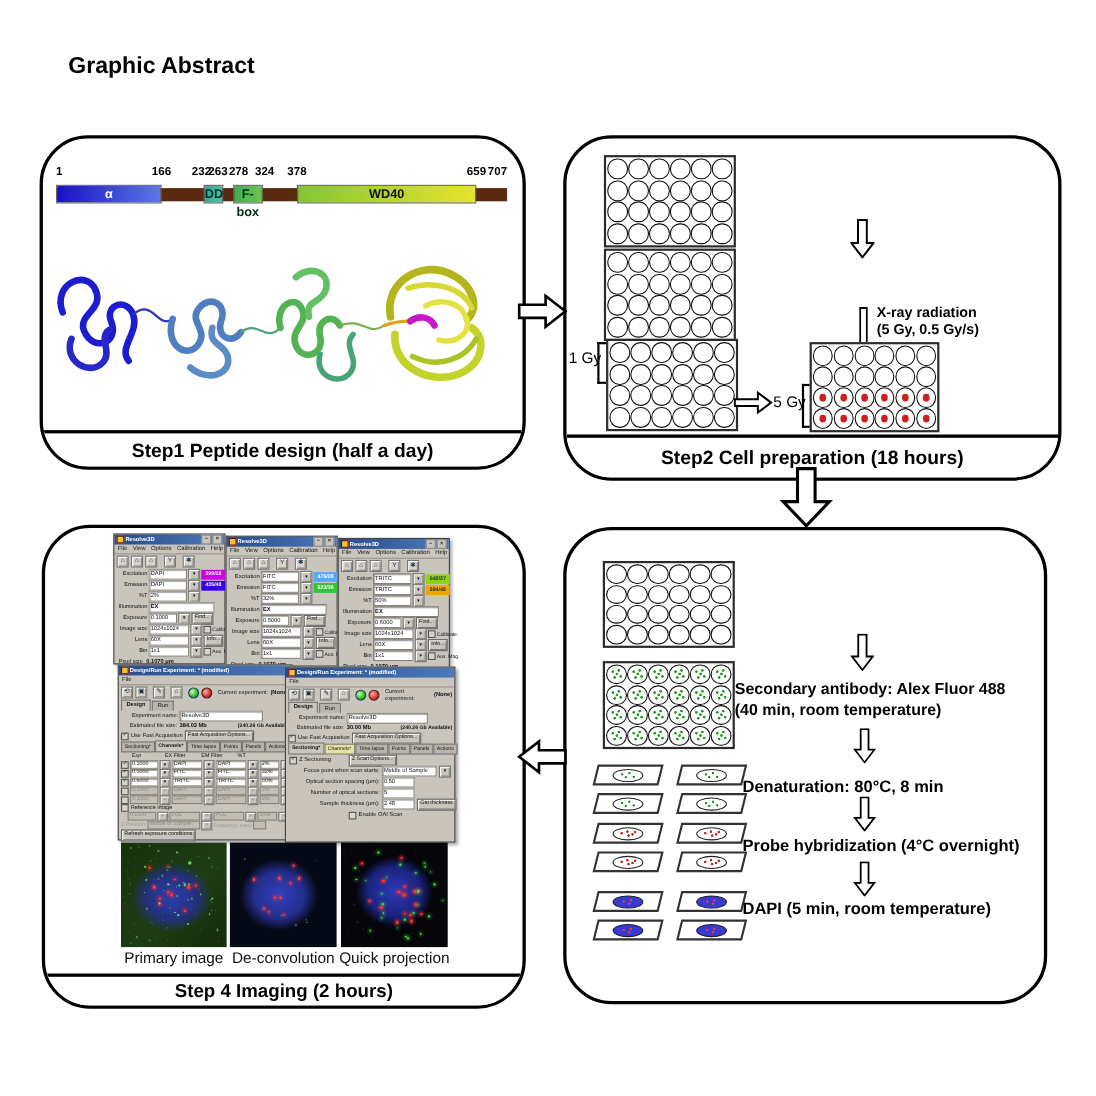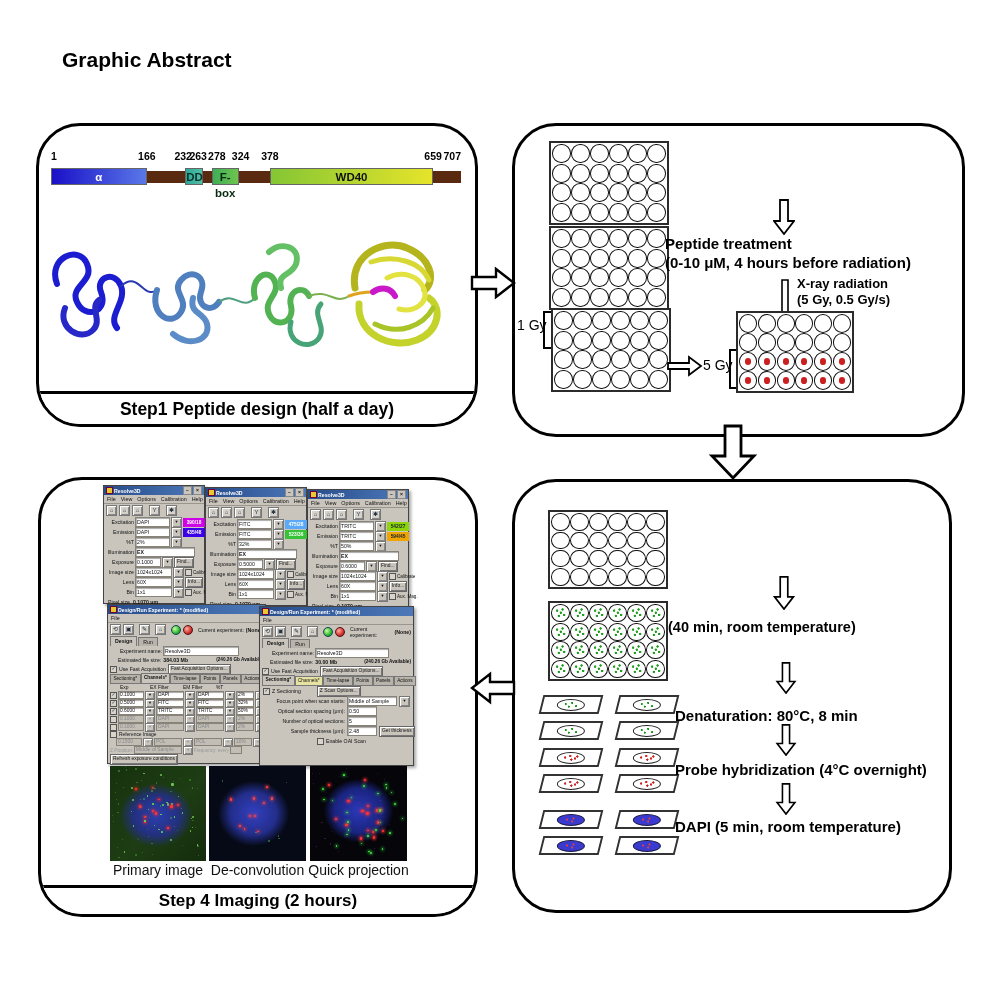--- a/index.html
+++ b/index.html
@@ -192,24 +192,20 @@
       <div class="well"></div>
       <div class="well"></div>
       <div class="well"></div>
       <div class="well"></div>
       <div class="well"></div>
       <div class="well"></div>
       <div class="well"></div>
       <div class="well"></div>
       <div class="well"></div>
     </div>
-  <div class="txt" style="left:150px;top:108px">
-    <div>Peptide treatment</div>
-      <div>(0-10 μM, 4 hours before radiation)</div>
-  </div>
   <svg class="abs" style="left:262px;top:153px" width="16" height="52" viewBox="0 0 16 52">
     <polygon points="5,1 11,1 11,38 15,38 8,51 1,38 5,38" fill="#fff" stroke="#000" stroke-width="1.6"></polygon>
     </svg>
   <div class="txt-sm" style="left:282px;top:150px">
     <div>X-ray radiation</div>
       <div>(5 Gy, 0.5 Gy/s)</div>
   </div>
   <div class="plainlbl" style="left:2px;top:191px">1 Gy</div>
   <div class="brk" style="left:28px;top:185px;height:34px"></div>
   <div class="plate" style="left:36px;top:182px;width:114px;height:78px">
@@ -262,20 +258,21 @@
       <div class="well rw-dot"></div>
       <div class="well rw-dot"></div>
       <div class="well rw-dot"></div>
       <div class="well rw-dot"></div>
       <div class="well rw-dot"></div>
       <div class="well rw-dot"></div>
       <div class="well rw-dot"></div>
       <div class="well rw-dot"></div>
       <div class="well rw-dot"></div>
     </div>
+  <div class="cap" style="height:36px">Step2 Cell preparation (18 hours)</div>
 </div>
 
 <div class="panel" style="left:512px;top:479px;width:434px;height:428px">
   <div class="plate" style="left:33px;top:28px;width:114px;height:73px">
       <div class="well"></div>
       <div class="well"></div>
       <div class="well"></div>
       <div class="well"></div>
       <div class="well"></div>
       <div class="well"></div>
@@ -321,20 +318,21 @@
       <div class="well gw"></div>
       <div class="well gw"></div>
       <div class="well gw"></div>
       <div class="well gw"></div>
       <div class="well gw"></div>
       <div class="well gw"></div>
       <div class="well gw"></div>
       <div class="well gw"></div>
     </div>
   <div class="txt" style="left:153px;top:136px;font-size:14.5px">
+    <div>Secondary antibody: Alex Fluor 488</div>
       <div>(40 min, room temperature)</div>
   </div>
   <svg class="abs" style="left:260px;top:180px" width="22" height="32" viewBox="0 0 22 36">
     <polygon points="7,1 15,1 15,22 21,22 11,35 1,22 7,22" fill="#fff" stroke="#000" stroke-width="1.8"></polygon>
     </svg>
   <div class="sgroup" style="left:26px;top:213px">
     <div class="slide">
         <div class="oval g"></div>
       </div>
     <div class="slide">

